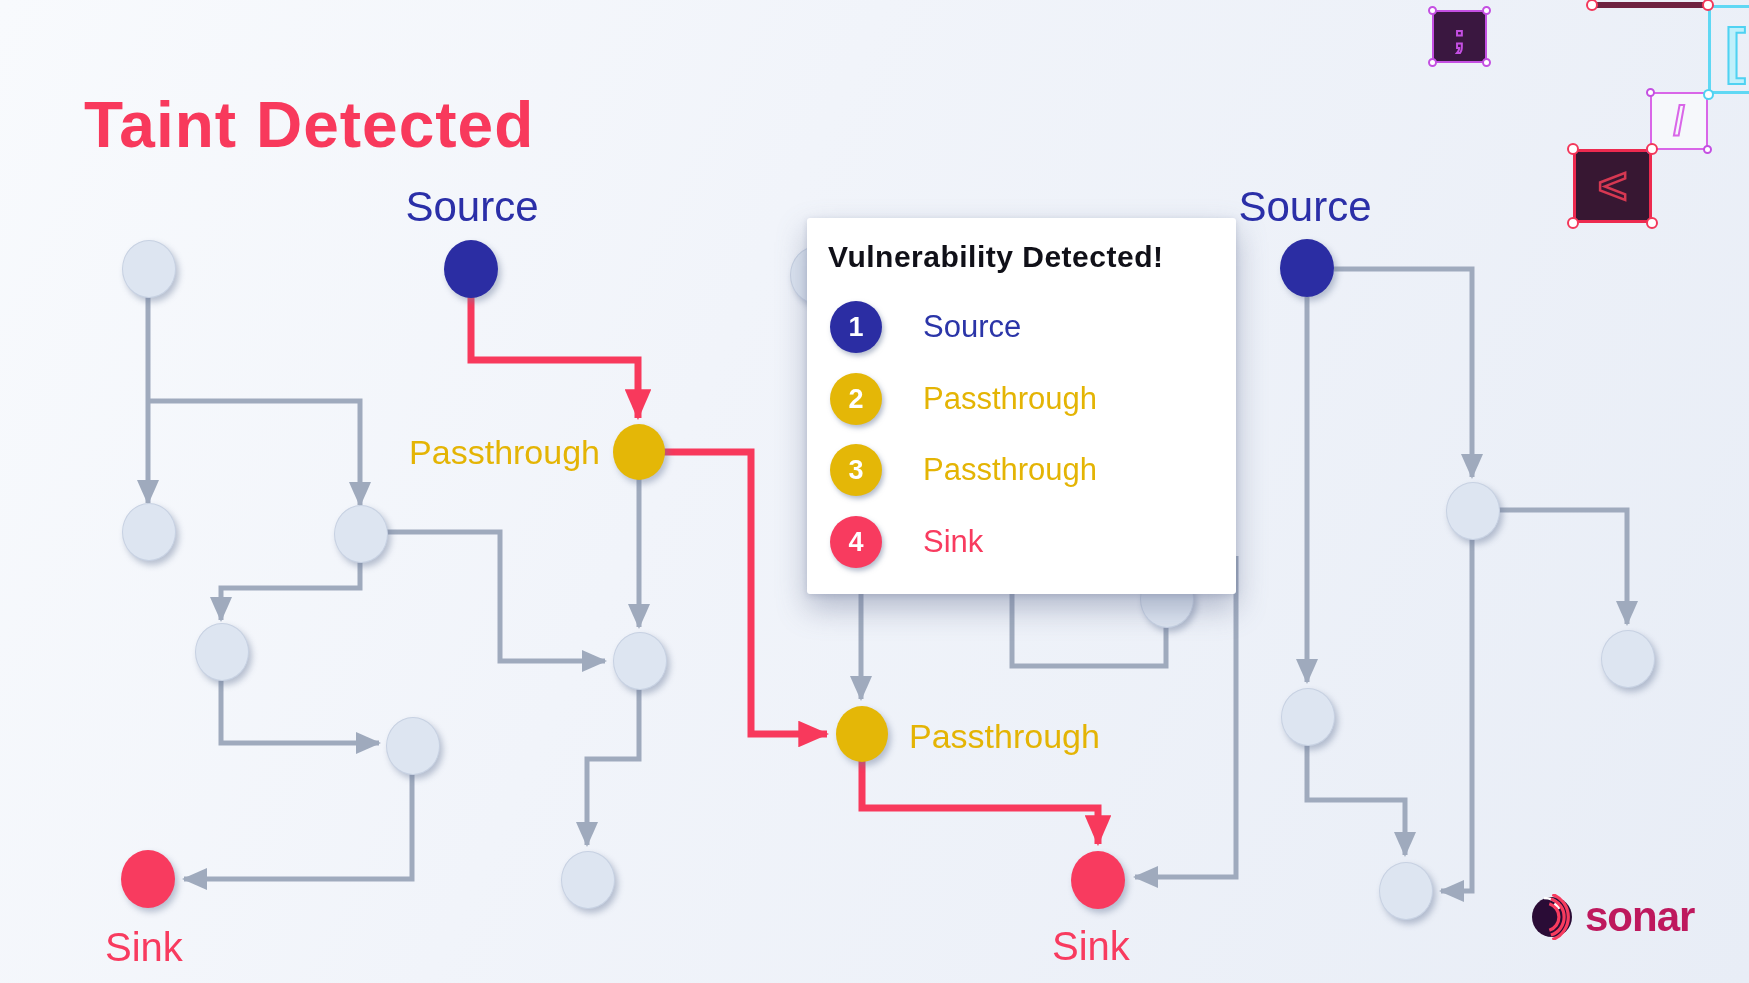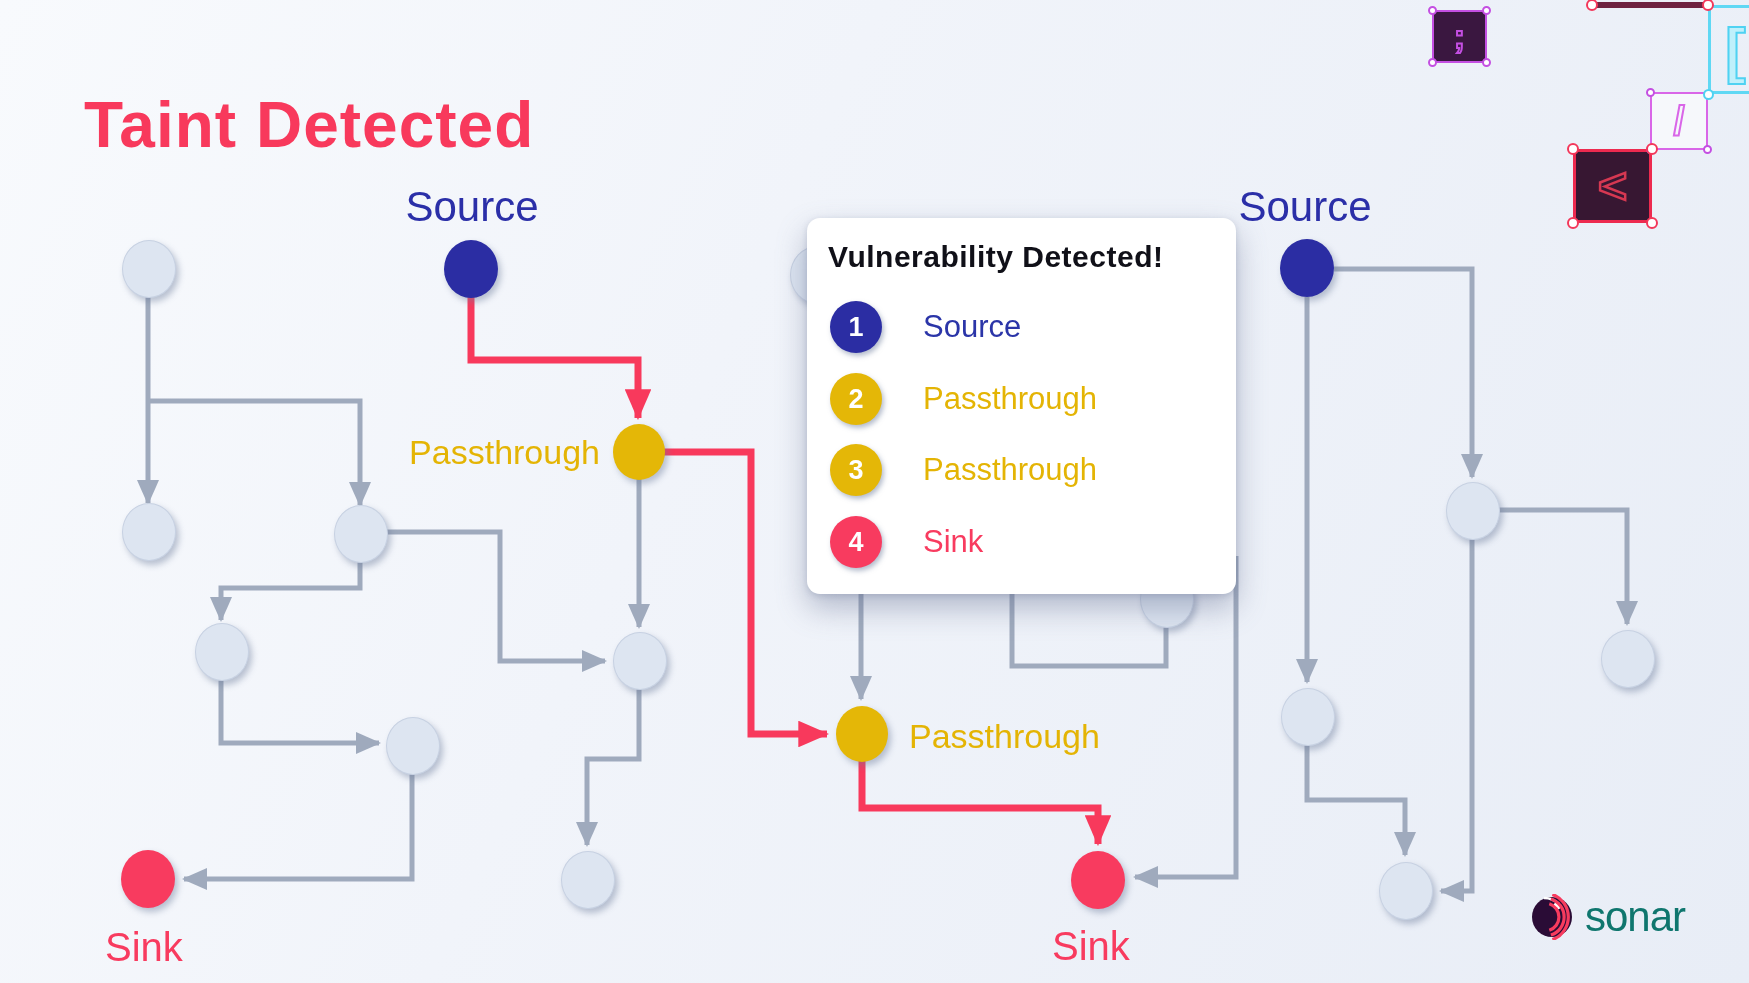--- a/index.html
+++ b/index.html
@@ -18,21 +18,21 @@
   .node.passthrough{background:#E4B707;}
   .node.sink{background:#F83B5F;}
   .flabel{position:absolute;z-index:2;white-space:nowrap;}
   #page-title{
     position:absolute;left:84px;top:88px;z-index:2;
     font-size:64px;font-weight:bold;color:#F8395C;letter-spacing:1px;
   }
   
   #vuln-card{
     position:absolute;left:807px;top:218px;width:429px;height:376px;z-index:3;
-    background:#ffffff;border-radius:13px;
+    background:#ffffff;border-radius:3px;
     box-shadow:0 14px 30px rgba(104,116,148,.45),0 2px 6px rgba(104,116,148,.25);
   }
   #vuln-card .card-title{
     position:absolute;left:21px;top:22px;
     font-size:30px;font-weight:bold;color:#101018;letter-spacing:.5px;
   }
   .legend-row{position:absolute;left:23px;height:52px;}
   .legend-circle{
     position:absolute;left:0;top:0;width:52px;height:52px;border-radius:50%;
     color:#fff;font-size:27px;font-weight:bold;text-align:center;line-height:52px;
@@ -50,21 +50,21 @@
   #tile-slash{left:1650px;top:92px;width:58px;height:58px;border:2px solid #D966E8;background:rgba(255,255,255,.55);}
   #tile-slash .glyph{font-size:40px;color:transparent;-webkit-text-stroke:2px #D966E8;}
   #tile-lt{left:1573px;top:149px;width:79px;height:74px;background:#371732;border:3px solid #ED2A4F;}
   #tile-lt .glyph{font-size:50px;color:transparent;-webkit-text-stroke:2.5px #D63852;}
   .handle{position:absolute;width:9px;height:9px;border-radius:50%;background:#fff;z-index:4;box-sizing:border-box;}
   .handle.magenta{border:2px solid #C44FE2;}
   .handle.red{border:2px solid #F3375A;width:12px;height:12px;}
   .handle.cyan{border:2px solid #4FD2F2;width:11px;height:11px;}
   
   #logo{position:absolute;left:1532px;top:893px;z-index:2;display:flex;align-items:center;}
-  #logo-text{font-size:42px;font-weight:normal;color:#0f766e;letter-spacing:-1px;margin-left:7px;}
+  #logo-text{font-size:42px;font-weight:bold;color:#be185d;letter-spacing:-1px;margin-left:7px;}
 </style>
 </head>
 <body>
 
 <div id="stage">
 
   <svg id="edges" width="1749" height="983">
     <defs>
       <marker id="arrow-gray" markerWidth="5" markerHeight="4.4" refX="4.6" refY="2.2" orient="auto">
         <path d="M0,0 L5,2.2 L0,4.4 z" fill="#9FAABD"></path>

